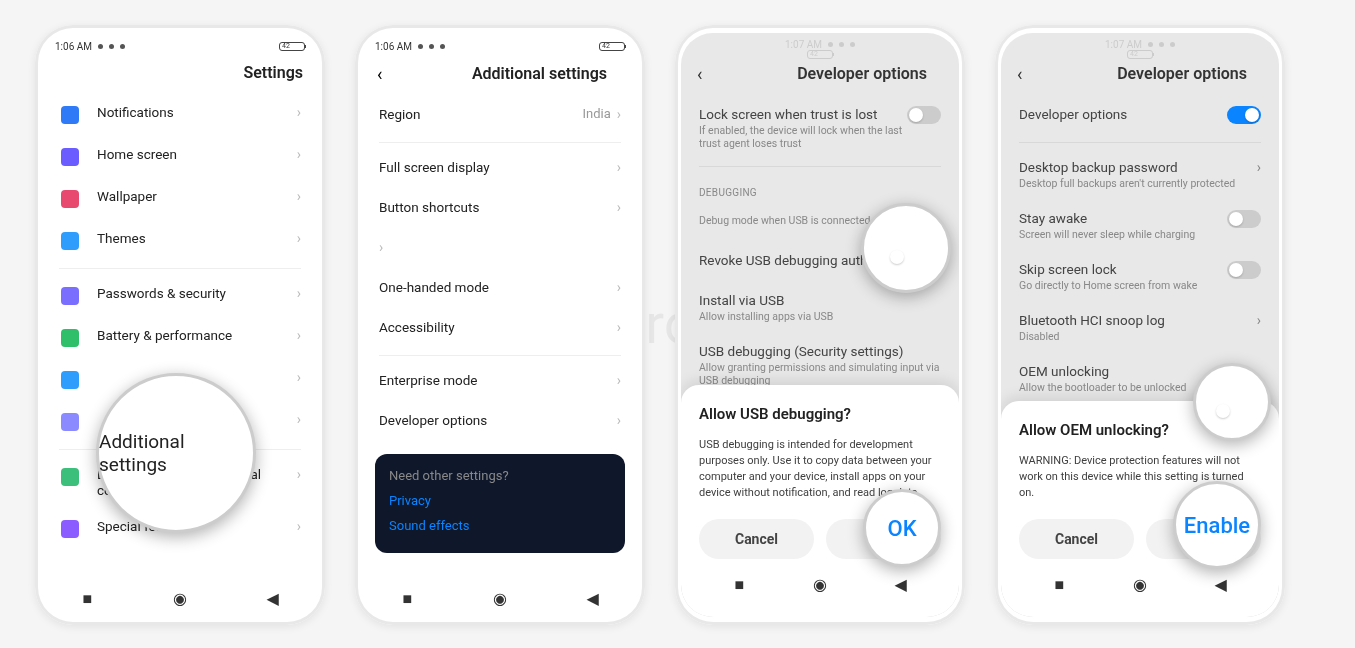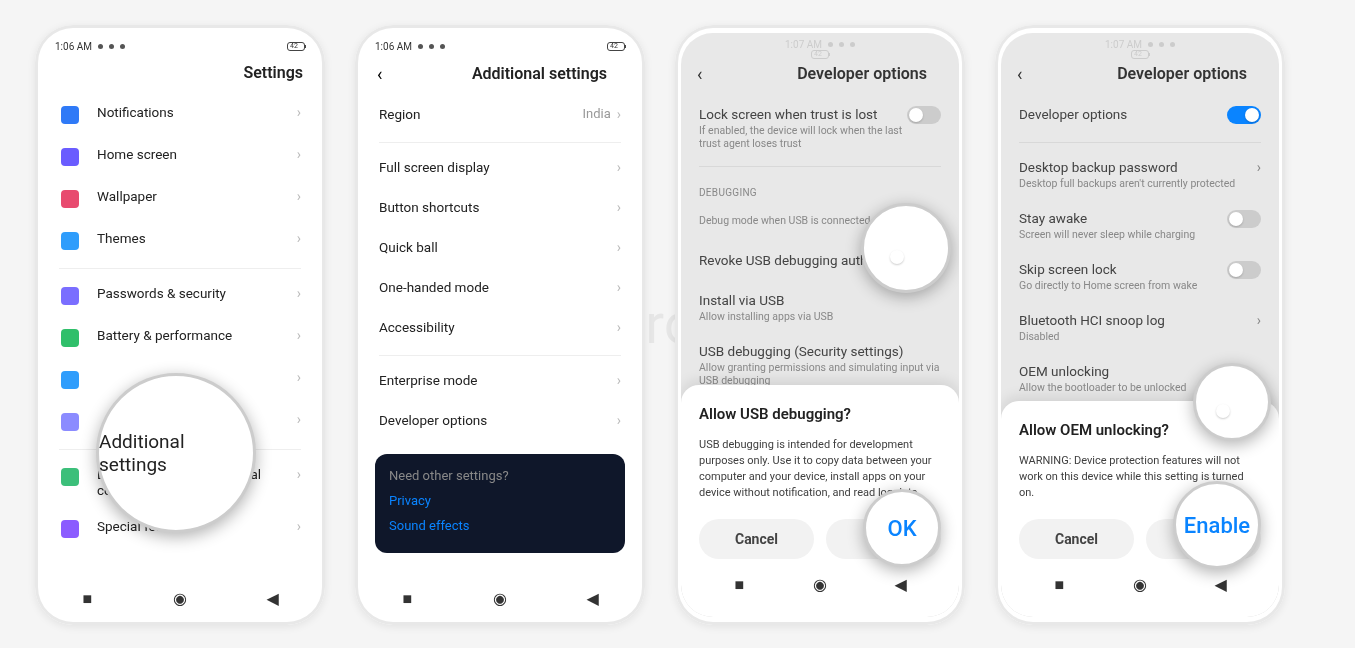--- a/index.html
+++ b/index.html
@@ -56,21 +56,21 @@
     align-items: center;
     padding: 6px 14px 2px;
     font-size: 10px;
     color: #333;
     height: 22px;
   }
   .statusbar .left { display: flex; align-items: center; gap: 6px; }
   .statusbar .right { display: flex; align-items: center; gap: 4px; }
   .statusbar .dot { width:5px; height:5px; background:#555; border-radius:50%; display:inline-block;}
   .statusbar .batt {
-    border: 1px solid #444; border-radius: 3px; width: 18px; height: 9px; position: relative;
+    border: 1px solid #444; border-radius: 3px; width: 26px; height: 9px; position: relative;
     display: inline-block;
   }
   .statusbar .batt::after { content:""; position:absolute; right:-2px; top:2px; width:1px; height:3px; background:#444;}
   .statusbar .batt .val { font-size: 7px; position:absolute; left:2px; top:-1px;}
   .phone.dimmed .statusbar { color:#ccc;flex-direction:column; }
   .phone.dimmed .statusbar .dot{background:#ccc;}
   .phone.dimmed .statusbar .batt{border-color:#ccc;}
   .phone.dimmed .statusbar .batt::after{background:#ccc;}
 
   .header {
@@ -296,21 +296,20 @@
         <div id="p2list1">
             <div class="row">
               <span class="label">Full screen display</span>
               <span class="chev">›</span>
             </div>
             <div class="row">
               <span class="label">Button shortcuts</span>
               <span class="chev">›</span>
             </div>
             <div class="row">
-              <span class="label">Quick ball</span>
               <span class="chev">›</span>
             </div>
             <div class="row">
               <span class="label">One-handed mode</span>
               <span class="chev">›</span>
             </div>
             <div class="row">
               <span class="label">Accessibility</span>
               <span class="chev">›</span>
             </div>

